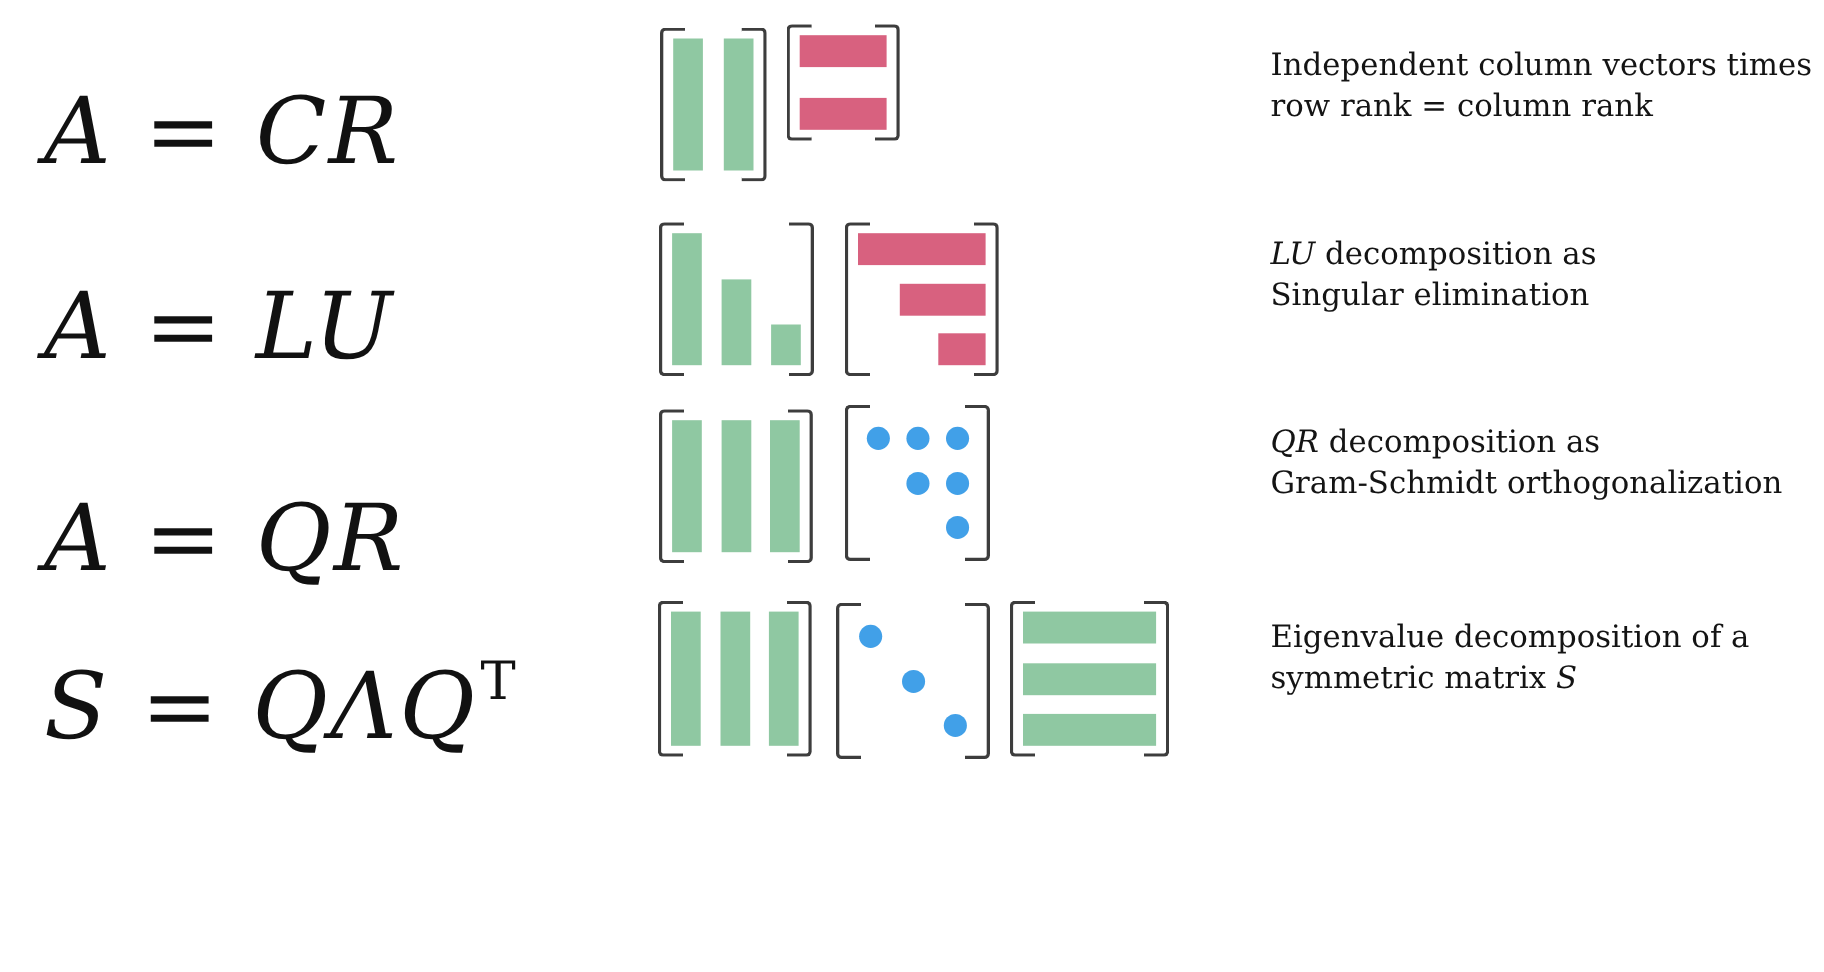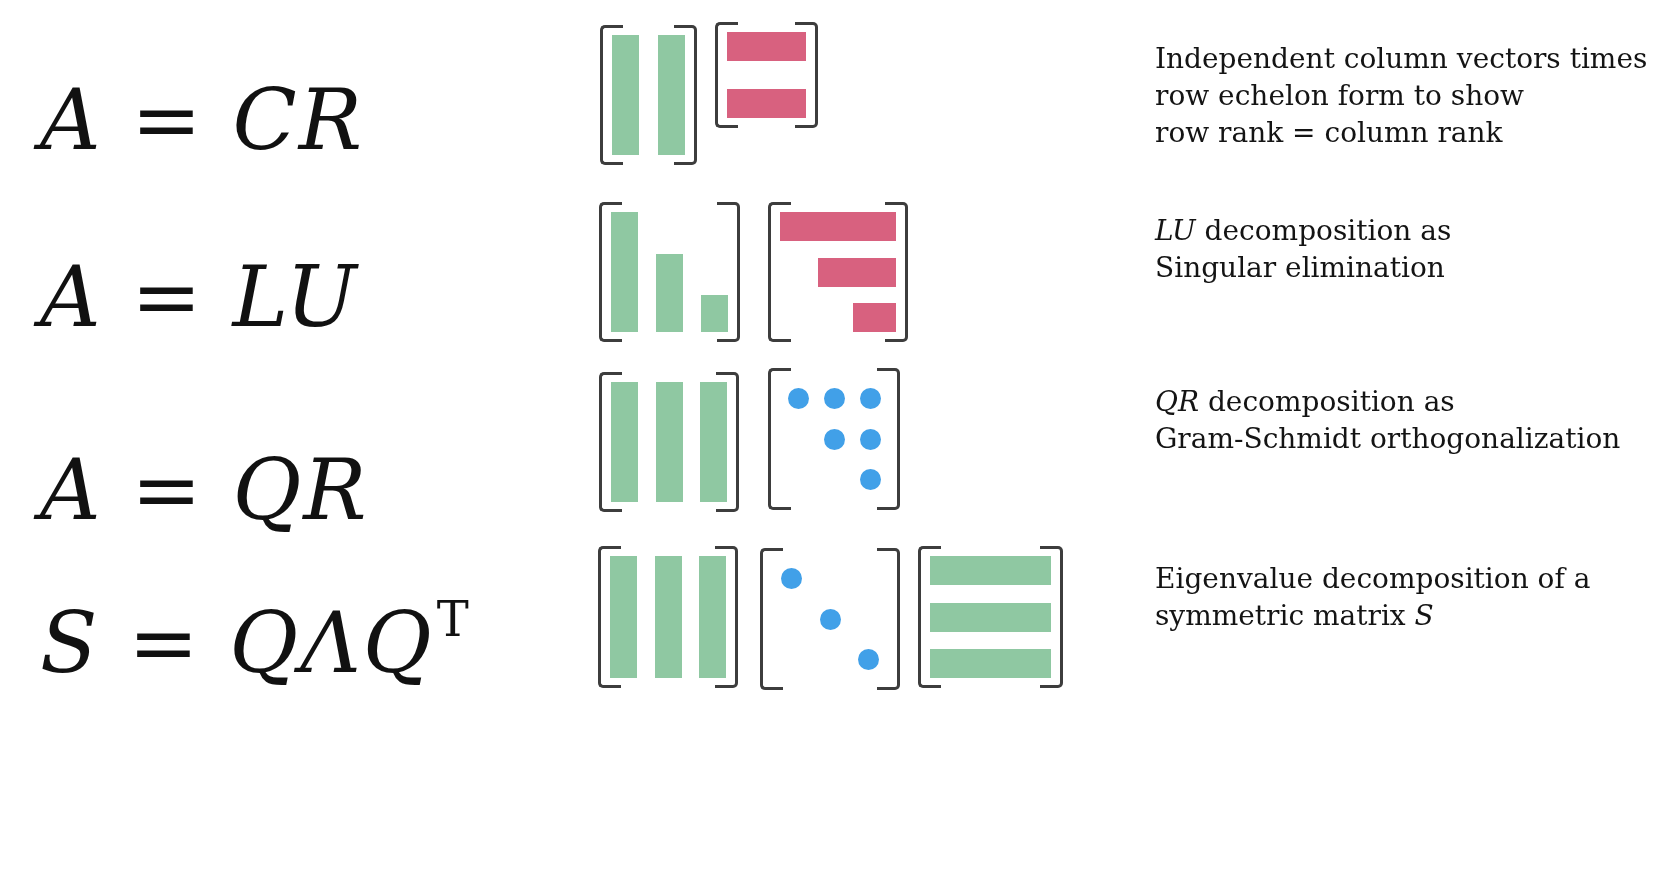--- a/index.html
+++ b/index.html
@@ -76,21 +76,20 @@
     <div class="matrix" style="left: 715px; top: 22px; width: 103px; height: 106px;">
       <div class="bk bl"></div>
       <div class="bk br"></div>
       <div class="mcontent h">
         <div class="hbar" style="background: rgb(216, 97, 127); width: 100%; height: 29px;"></div>
         <div class="hbar" style="background: rgb(216, 97, 127); width: 100%; height: 29px;"></div>
       </div>
     </div>
     <div class="desc" style="top: 40px;">
       <div class="dline"><span>Independent column vectors times</span></div>
-      <div class="dline"><span>row echelon form to show</span></div>
       <div class="dline"><span>row rank = column rank</span></div>
     </div>
     <div class="matrix" style="left: 599px; top: 202px; width: 141px; height: 140px;">
       <div class="bk bl"></div>
       <div class="bk br"></div>
       <div class="mcontent v">
         <div class="vbar" style="background: rgb(143, 200, 162); height: 100%;"></div>
         <div class="vbar" style="background: rgb(143, 200, 162); height: 65%;"></div>
         <div class="vbar" style="background: rgb(143, 200, 162); height: 31%;"></div>
       </div>

